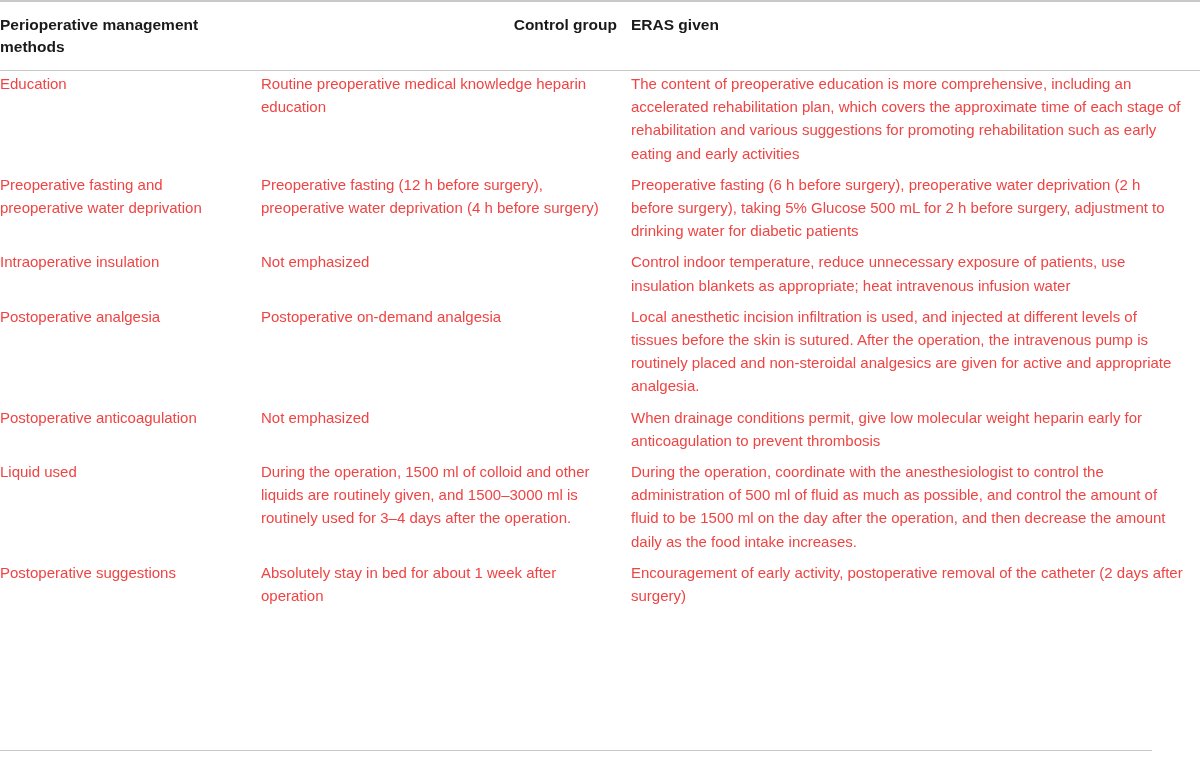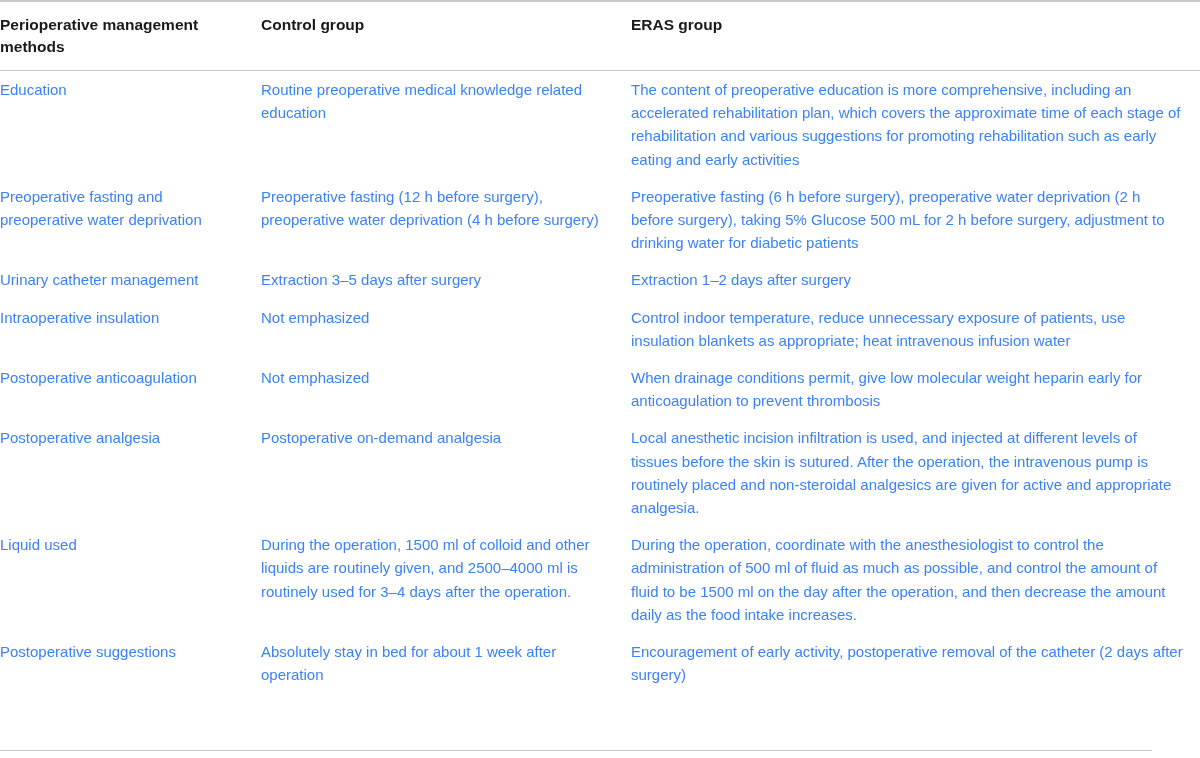--- a/index.html
+++ b/index.html
@@ -35,30 +35,30 @@
     vertical-align: top;
     font-size: 15.5px;
     font-weight: bold;
     color: #1a1a1a;
     line-height: 21.5px;
     padding: 12px 14px 13px 0;
     border-top: 2px solid #c8c8c8;
     border-bottom: 1px solid #c8c8c8;
   }
   thead th.col-1 { padding-left: 0px; }
-  thead th.col-2 { padding-left: 0px; }
+  thead th.col-2 { padding-left: 0px; text-align: right; }
   thead th.col-3 { padding-left: 0px; }
 
   tbody td {
     text-align: left;
     vertical-align: top;
     font-size: 15px;
     line-height: 23.2px;
-    color: #3b82f6;
-    padding: 7px 14px 7px 0;
+    color: #ef4444;
+    padding: 1px 14px 7px 0;
     border: none;
     margin-top: 20px;
   }
   tbody tr:last-child td {
     padding-bottom: 9px;
   }
   .bottom-rule {
     position: absolute;
     left: 0;
     right: 0;
@@ -75,96 +75,85 @@
   <table class="data-table">
     <colgroup>
       <col class="c1">
       <col class="c2">
       <col class="c3">
     </colgroup>
     <thead>
       <tr>
         <th class="col-1">Perioperative management methods</th>
         <th class="col-2">Control group</th>
-        <th class="col-3">ERAS group</th>
+        <th class="col-3">ERAS given</th>
       </tr>
     </thead>
     <tbody>
       <tr>
         <td>
             <span class="cell-text">Education</span>
           </td>
         <td>
-            <span class="cell-text">Routine preoperative medical knowledge related education</span>
+            <span class="cell-text">Routine preoperative medical knowledge heparin education</span>
           </td>
         <td>
             <span class="cell-text">The content of preoperative education is more comprehensive, including an accelerated rehabilitation plan, which covers the approximate time of each stage of rehabilitation and various suggestions for promoting rehabilitation such as early eating and early activities</span>
           </td>
       </tr>
       <tr>
         <td>
             <span class="cell-text">Preoperative fasting and preoperative water deprivation</span>
           </td>
         <td>
             <span class="cell-text">Preoperative fasting (12 h before surgery), preoperative water deprivation (4 h before surgery)</span>
           </td>
         <td>
             <span class="cell-text">Preoperative fasting (6 h before surgery), preoperative water deprivation (2 h before surgery), taking 5% Glucose 500 mL for 2 h before surgery, adjustment to drinking water for diabetic patients</span>
           </td>
       </tr>
       <tr>
         <td>
-            <span class="cell-text">Urinary catheter management</span>
-          </td>
-        <td>
-            <span class="cell-text">Extraction 3–5 days after surgery</span>
-          </td>
-        <td>
-            <span class="cell-text">Extraction 1–2 days after surgery</span>
-          </td>
-      </tr>
-      <tr>
-        <td>
             <span class="cell-text">Intraoperative insulation</span>
           </td>
         <td>
             <span class="cell-text">Not emphasized</span>
           </td>
         <td>
             <span class="cell-text">Control indoor temperature, reduce unnecessary exposure of patients, use insulation blankets as appropriate; heat intravenous infusion water</span>
+          </td>
+      </tr>
+      <tr>
+        <td>
+            <span class="cell-text">Postoperative analgesia</span>
+          </td>
+        <td>
+            <span class="cell-text">Postoperative on-demand analgesia</span>
+          </td>
+        <td>
+            <span class="cell-text">Local anesthetic incision infiltration is used, and injected at different levels of tissues before the skin is sutured. After the operation, the intravenous pump is routinely placed and non-steroidal analgesics are given for active and appropriate analgesia.</span>
           </td>
       </tr>
       <tr>
         <td>
             <span class="cell-text">Postoperative anticoagulation</span>
           </td>
         <td>
             <span class="cell-text">Not emphasized</span>
           </td>
         <td>
             <span class="cell-text">When drainage conditions permit, give low molecular weight heparin early for anticoagulation to prevent thrombosis</span>
           </td>
       </tr>
       <tr>
         <td>
-            <span class="cell-text">Postoperative analgesia</span>
-          </td>
-        <td>
-            <span class="cell-text">Postoperative on-demand analgesia</span>
-          </td>
-        <td>
-            <span class="cell-text">Local anesthetic incision infiltration is used, and injected at different levels of tissues before the skin is sutured. After the operation, the intravenous pump is routinely placed and non-steroidal analgesics are given for active and appropriate analgesia.</span>
-          </td>
-      </tr>
-      <tr>
-        <td>
             <span class="cell-text">Liquid used</span>
           </td>
         <td>
-            <span class="cell-text">During the operation, 1500 ml of colloid and other liquids are routinely given, and 2500–4000 ml is routinely used for 3–4 days after the operation.</span>
+            <span class="cell-text">During the operation, 1500 ml of colloid and other liquids are routinely given, and 1500–3000 ml is routinely used for 3–4 days after the operation.</span>
           </td>
         <td>
             <span class="cell-text">During the operation, coordinate with the anesthesiologist to control the administration of 500 ml of fluid as much as possible, and control the amount of fluid to be 1500 ml on the day after the operation, and then decrease the amount daily as the food intake increases.</span>
           </td>
       </tr>
       <tr>
         <td>
             <span class="cell-text">Postoperative suggestions</span>
           </td>
         <td>

